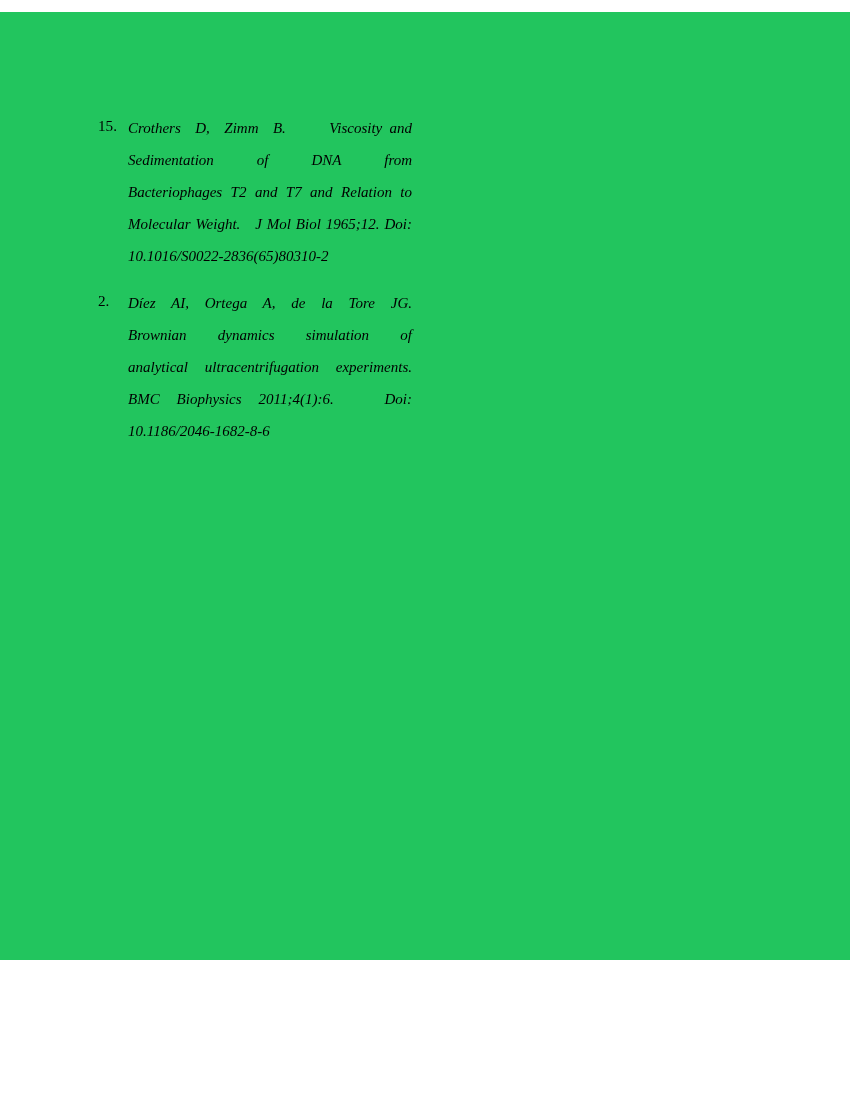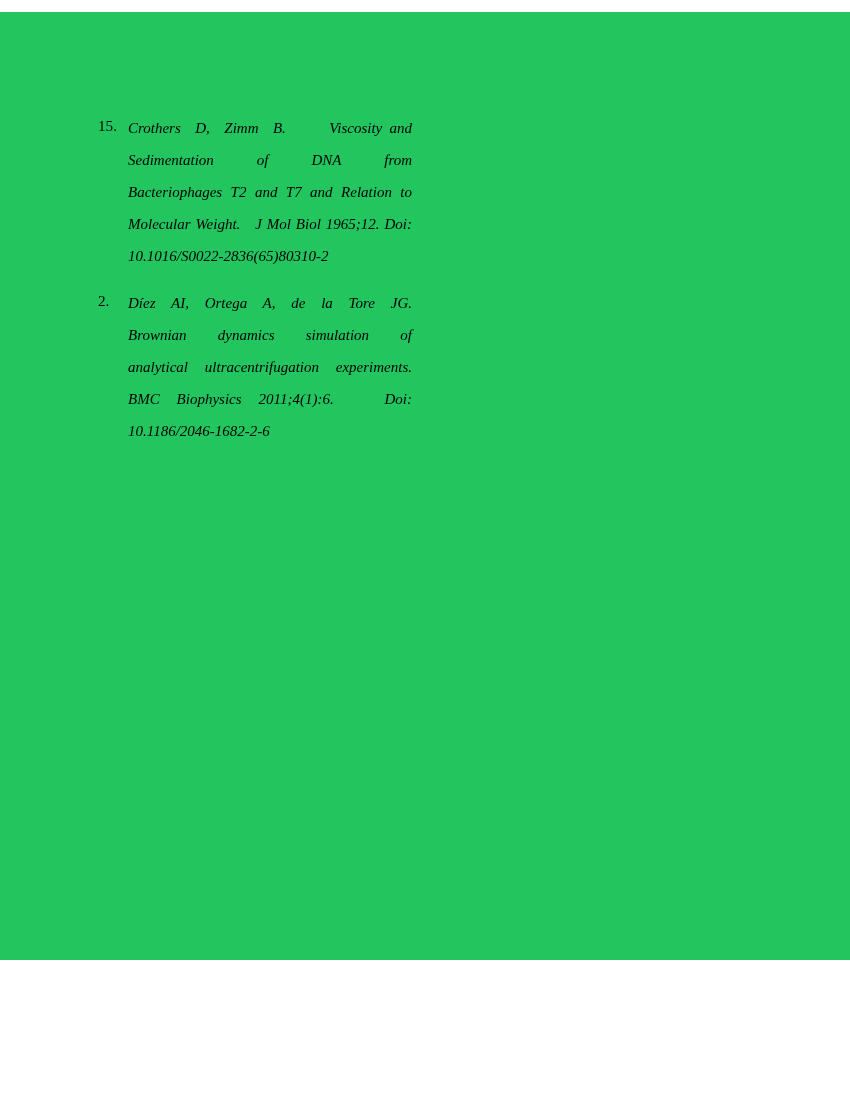--- a/index.html
+++ b/index.html
@@ -81,21 +81,21 @@
 
   <div class="ref-list">
 
     <div class="ref-item">
       <div class="ref-number">15.</div>
       <div class="ref-text force-justify">Crothers  D,  Zimm  B.      Viscosity and   Sedimentation   of   DNA   from Bacteriophages T2 and T7 and Relation to Molecular Weight.   J Mol Biol 1965;12. Doi: 10.1016/S0022-2836(65)80310-2</div>
     </div>
 
     <div class="ref-item">
       <div class="ref-number">2.</div>
-      <div class="ref-text force-justify">Díez  AI,  Ortega  A,  de  la  Tore  JG. Brownian    dynamics    simulation    of analytical ultracentrifugation experiments. BMC  Biophysics  2011;4(1):6.      Doi: 10.1186/2046-1682-2-6</div>
+      <div class="ref-text force-justify">Díez  AI,  Ortega  A,  de  la  Tore  JG. Brownian    dynamics    simulation    of analytical ultracentrifugation experiments. BMC  Biophysics  2011;4(1):6.      Doi: 10.1186/2046-1682-8-6</div>
     </div>
 
 
   </div>
 
   <div class="page-number">9</div>
 
 </div>
 
 </body></html>

